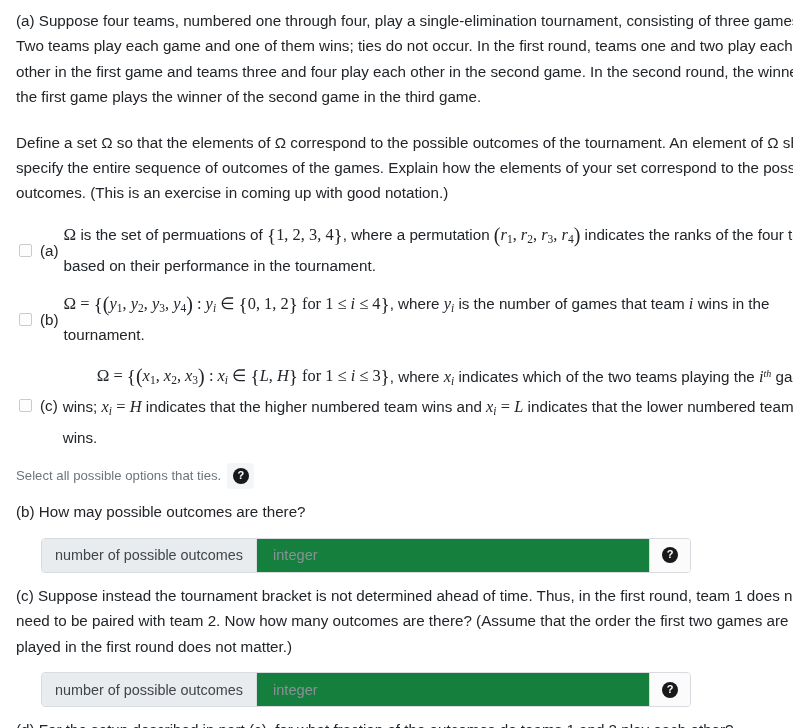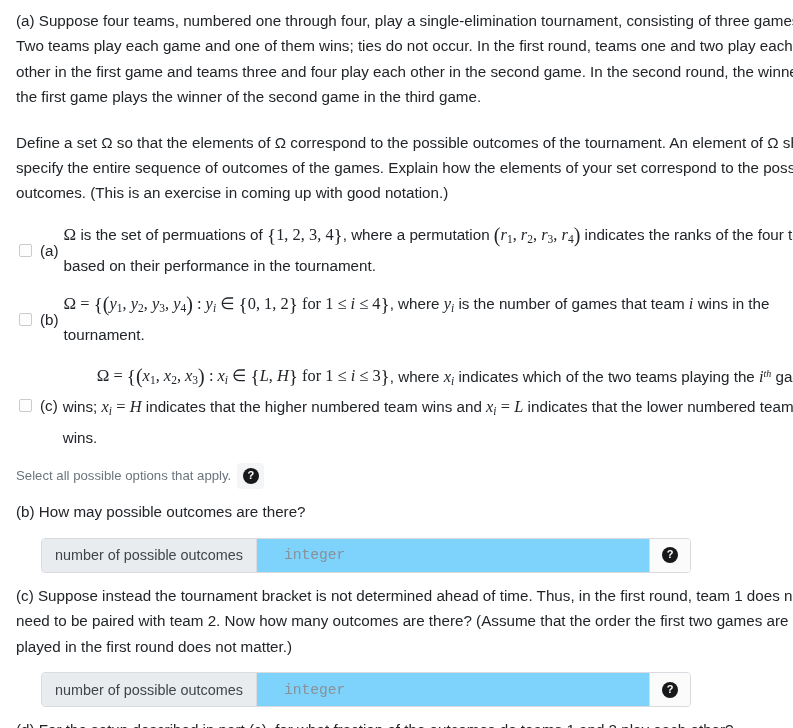--- a/index.html
+++ b/index.html
@@ -185,23 +185,23 @@
     background: #e9ecef;
     border-right: 1px solid #d8dce0;
     font-size: 14.4px;
     color: #3f4549;
     white-space: nowrap;
   }
   .ig-input {
     flex: 1 1 auto;
     border: none;
     outline: none;
-    background: #7dd3fc;
-    padding: 0 27px;
-    font-family: Liberation Mono, monospace;
+    background: #15803d;
+    padding: 0 16px;
+    font-family: Liberation Sans, sans-serif;
     font-size: 14.6px;
     color: #212529;
     min-width: 0;
   }
   .ig-input::placeholder { color: #8a9097; opacity: 1; }
   .ig-help {
     flex: 0 0 auto;
     width: 40px;
     display: flex;
     align-items: center;
@@ -239,21 +239,21 @@
 
       <div class="opt-row">
         <div class="opt-check"></div>
         <div class="opt-letter">(c)</div>
         <div class="opt-body"><span style="display:inline-block;width:34px"></span><span class="m"><span class="omega">Ω</span> = <span class="brace">{</span><span class="paren">(</span><span class="mi">x</span><span class="msubn">1</span>, <span class="mi">x</span><span class="msubn">2</span>, <span class="mi">x</span><span class="msubn">3</span><span class="paren">)</span> : <span class="mi">x</span><span class="msub">i</span> ∈ <span class="brace">{</span><span class="mi">L</span>, <span class="mi">H</span><span class="brace">}</span> for <span class="mn">1</span> ≤ <span class="mi">i</span> ≤ <span class="mn">3</span><span class="brace">}</span></span>, where <span class="mi">x</span><span class="msub">i</span> indicates which of the two teams playing the <span class="mi">i</span><span class="msup">th</span> game wins; <span class="mi">x</span><span class="msub">i</span> <span class="m">=</span> <span class="mi">H</span> indicates that the higher numbered team wins and <span class="mi">x</span><span class="msub">i</span> <span class="m">=</span> <span class="mi">L</span> indicates that the lower numbered team wins.</div>
       </div>
 
     </div>
 
     <div class="select-note">
-      <span class="note-text">Select all possible options that apply.</span>
+      <span class="note-text">Select all possible options that ties.</span>
       <span class="help-chip">
         <span class="help-dot">
             <span>?</span>
           </span>
       </span>
     </div>
 
     <div class="q-line">(b) How may possible outcomes are there?</div>
 
     <div class="input-group ig-wide">

